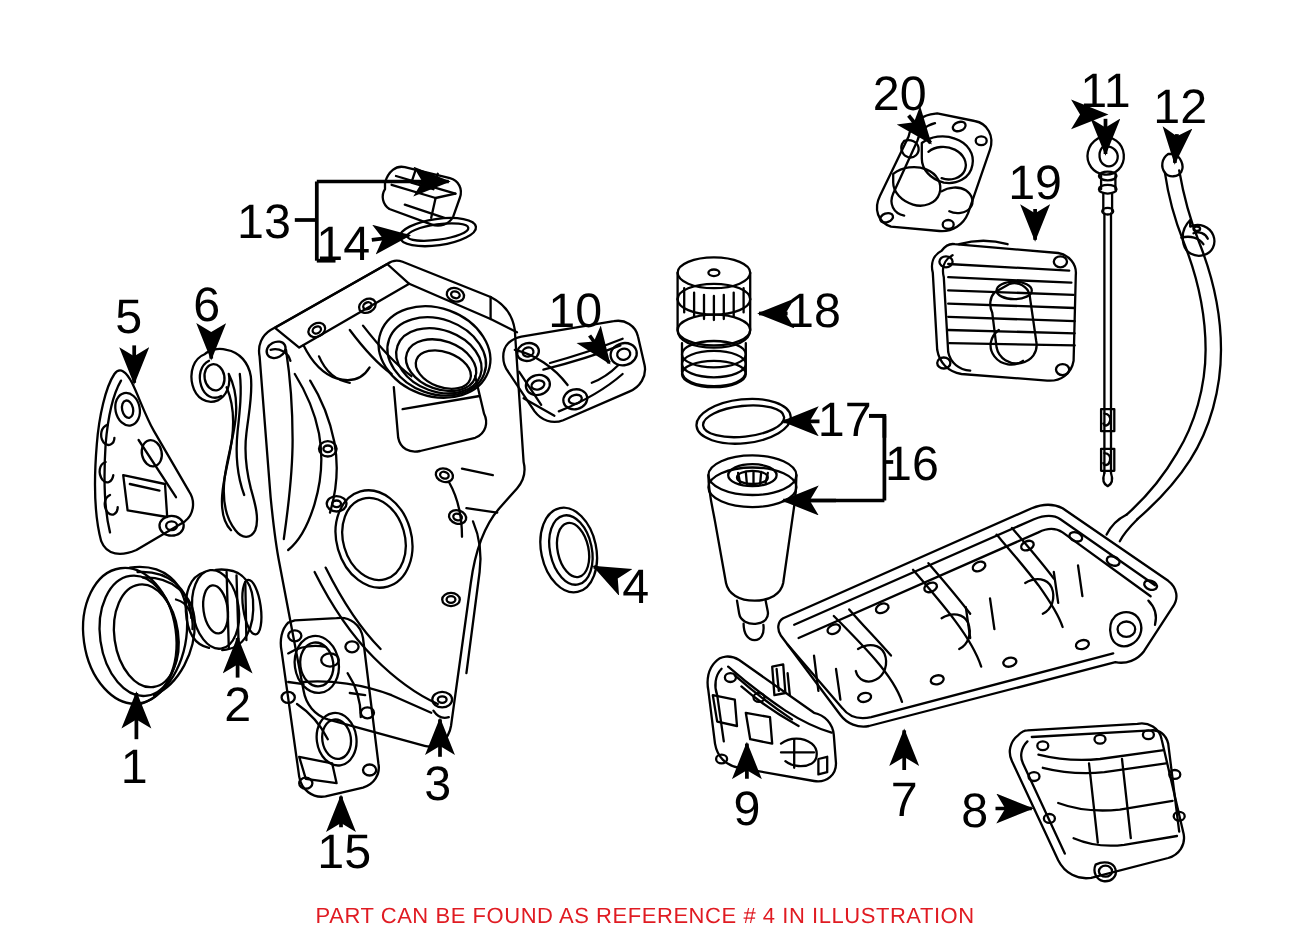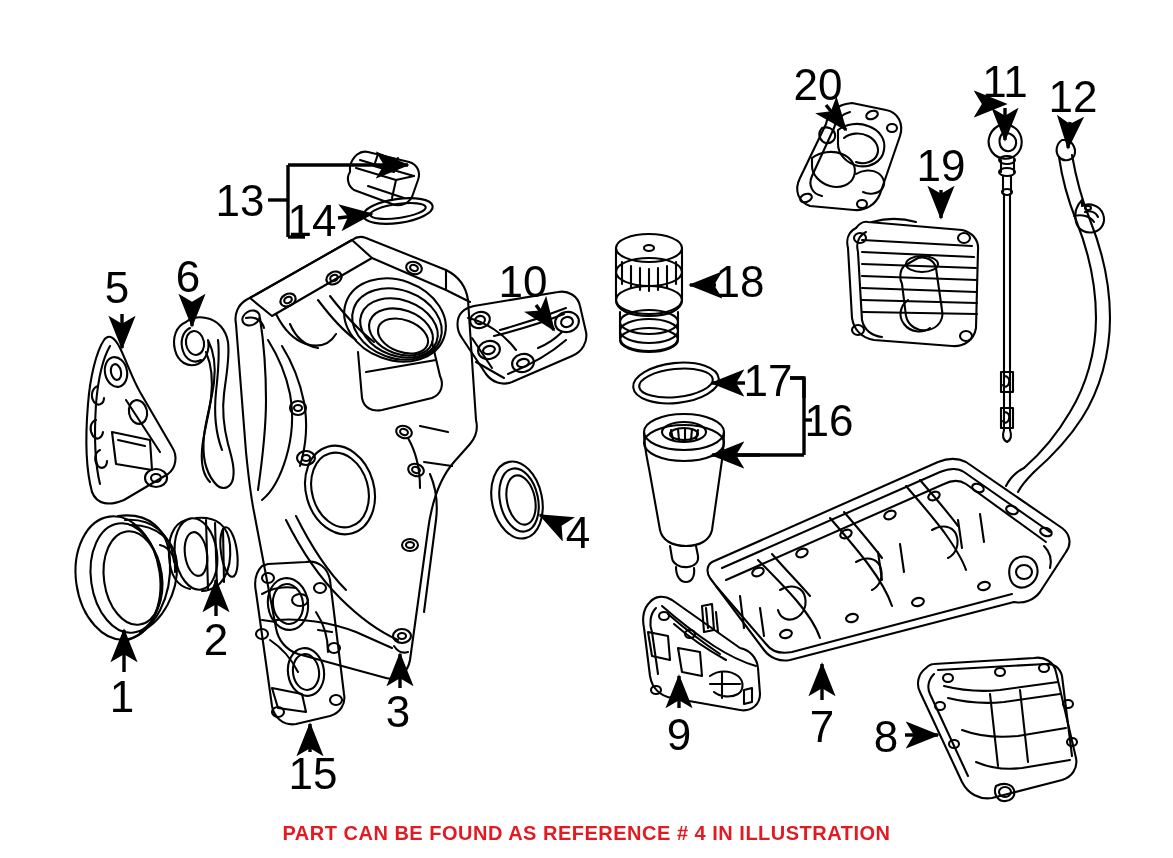--- a/index.html
+++ b/index.html
@@ -1,20 +1,20 @@
 <!DOCTYPE html>
 <html><head>
 <meta charset="utf-8">
 <style>
   html,body{margin:0;padding:0;background:#fff;}
   body{width:1173px;height:858px;font-family:"Liberation Sans",sans-serif;position:relative;overflow:hidden;}
   #diagram{position:absolute;inset:0;width:1173px;height:858px;}
   .callout-num{font-family:"Liberation Sans",sans-serif;font-size:44px;fill:#000;font-weight:400;}
   .caption{position:absolute;left:0;right:0;top:822px;text-align:center;
-           font-family:"Liberation Sans",sans-serif;font-size:20px;font-weight:bold;
+           font-family:"Liberation Sans",sans-serif;font-size:20px;font-weight:normal;
            letter-spacing:.5px;color:#e01b22;}
 </style>
 </head>
 <body>
 
 <svg id="diagram" viewBox="0 0 1173 858" xmlns="http://www.w3.org/2000/svg">
   <rect x="0" y="0" width="1173" height="858" fill="#ffffff"></rect>
 
   <defs>
     <marker id="ar" markerWidth="11" markerHeight="11" refX="9.5" refY="4" orient="auto">

